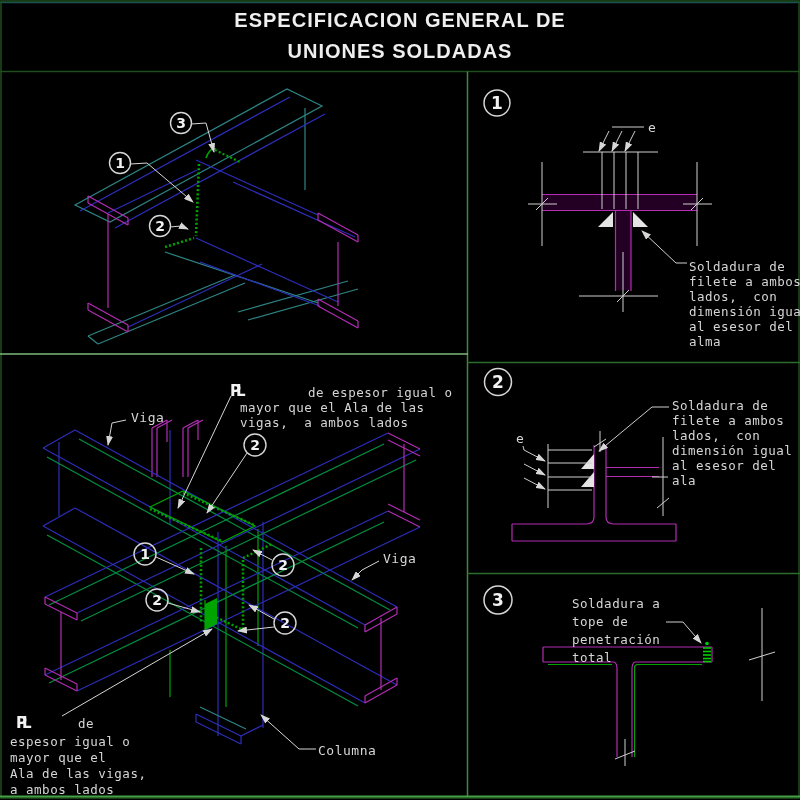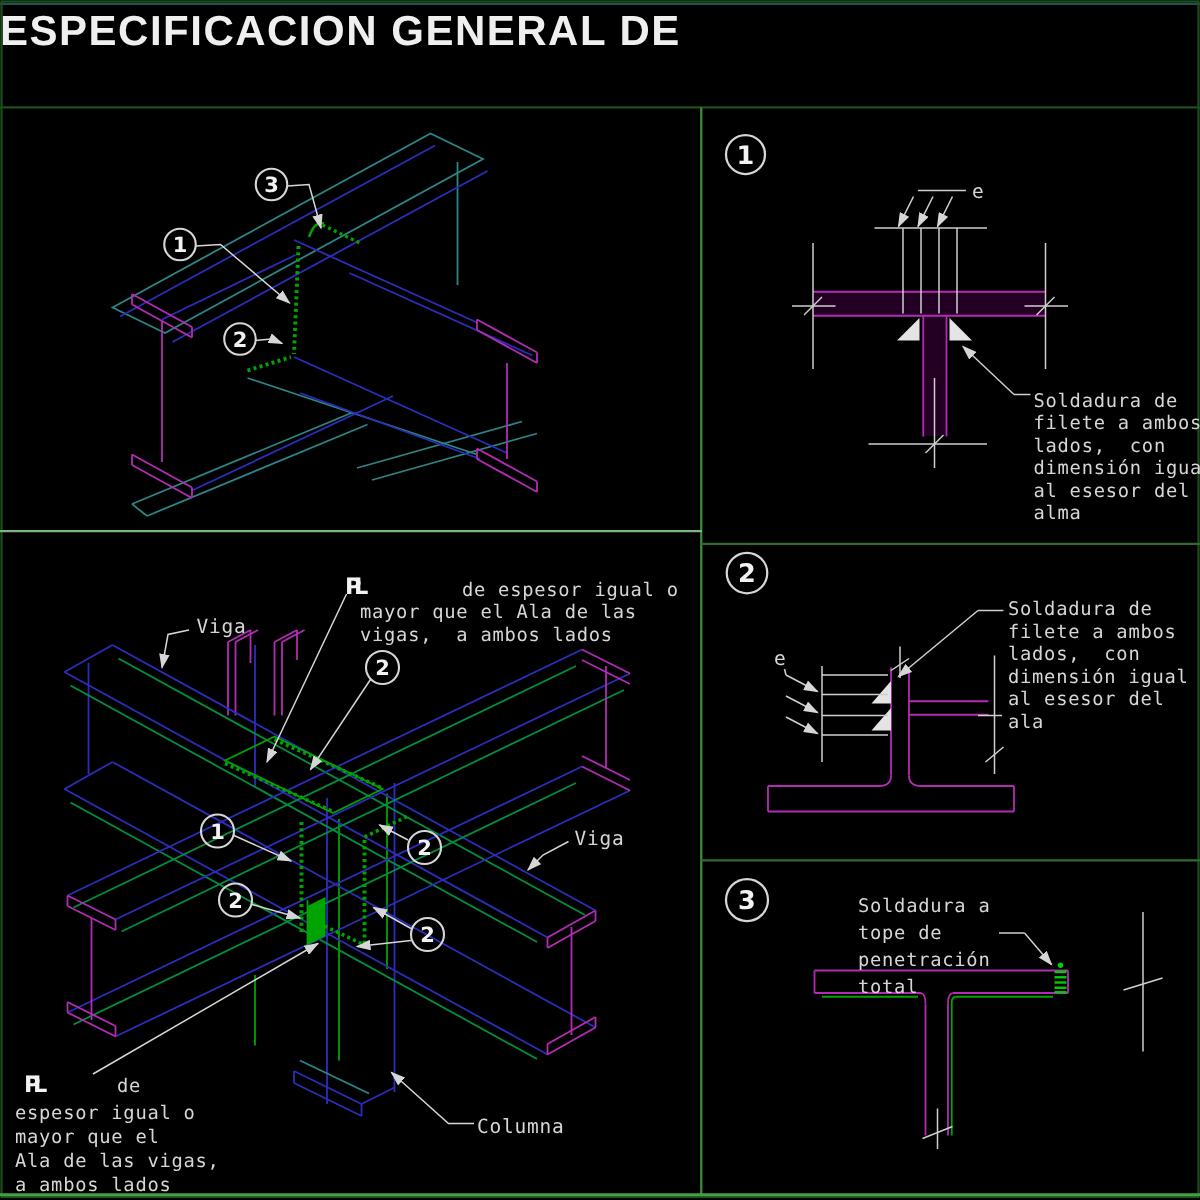--- a/index.html
+++ b/index.html
@@ -1,34 +1,35 @@
 <!DOCTYPE html>
 <html><head>
 <meta charset="utf-8">
 <style>
   html,body{margin:0;padding:0;background:#000;}
   #stage{position:relative;width:800px;height:800px;background:#000;overflow:hidden;
          font-family:"DejaVu Sans Mono",monospace;}
-  #title-block{position:absolute;left:0;top:5px;width:100%;text-align:left;
+  #title-block{position:absolute;left:0;top:5px;width:100%;text-align:center;
     font-family:"Liberation Sans",sans-serif;font-weight:bold;color:#efefef;
-    font-size:28px;line-height:31px;letter-spacing:1px;}
+    font-size:20px;line-height:31px;letter-spacing:1px;}
   svg{position:absolute;left:0;top:0;}
   svg text{white-space:pre;font-family:"DejaVu Sans Mono",monospace;fill:#d6d6d6;}
   .cad{font-size:12.5px;letter-spacing:0.5px;}
   .cad13{font-size:13px;letter-spacing:0.5px;}
   .num{font-family:"DejaVu Sans",sans-serif;font-weight:bold;fill:#f2f2f2;}
   .pl{font-family:"DejaVu Sans",sans-serif;font-weight:bold;font-size:15px;letter-spacing:-5px;fill:#f2f2f2;}
 </style>
 </head>
 <body>
 
 <div id="stage">
 
   <div id="title-block">
     <div>ESPECIFICACION GENERAL DE</div>
+    <div>UNIONES SOLDADAS</div>
   </div>
 
   <svg width="800" height="800" viewBox="0 0 800 800">
     <defs>
       <marker id="arw" markerWidth="10" markerHeight="7" refX="9" refY="3.5" orient="auto" markerUnits="userSpaceOnUse">
         <path d="M0,0 L10,3.5 L0,7 Z" fill="#d6d6d6"></path>
       </marker>
     </defs>
 
     <g fill="none">

